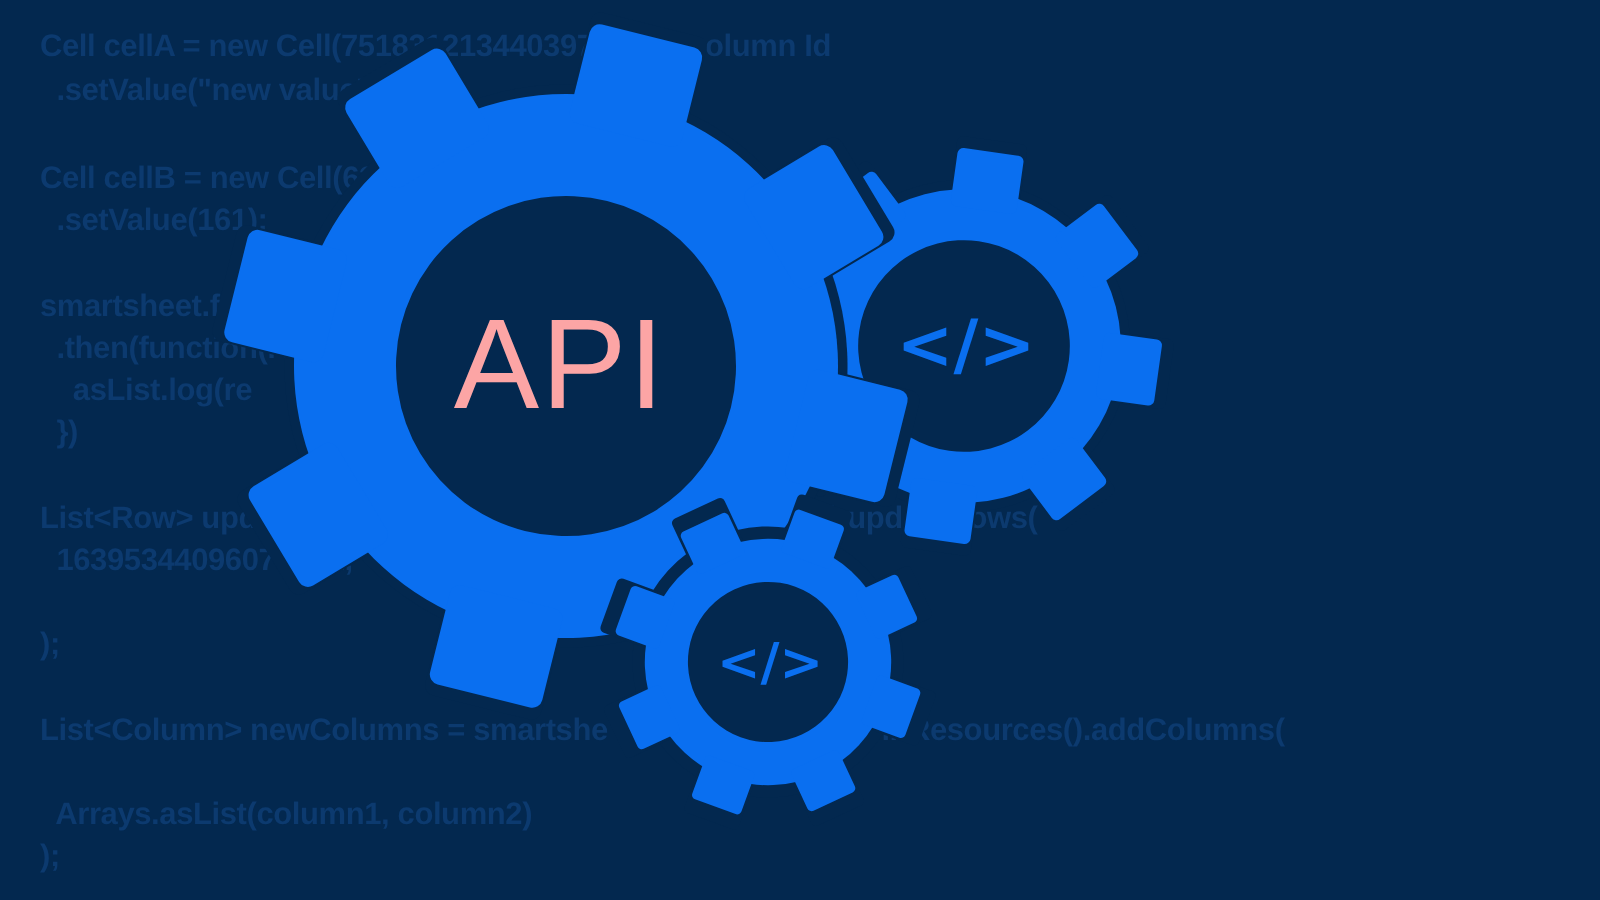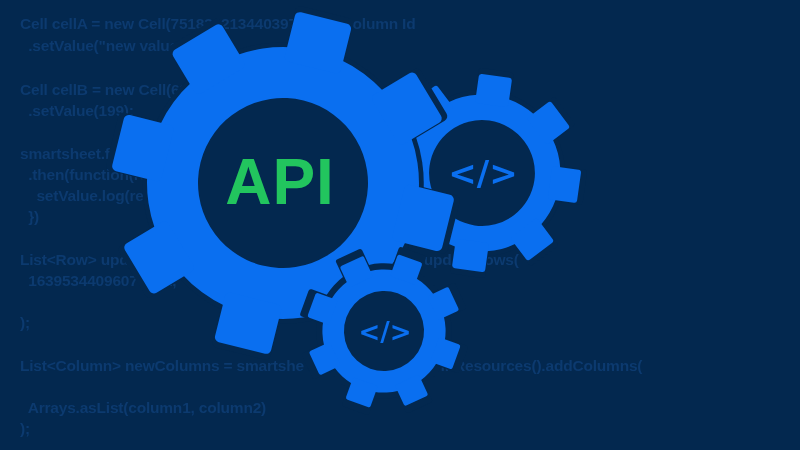--- a/index.html
+++ b/index.html
@@ -20,42 +20,42 @@
     .code-line {
       position: absolute; white-space: pre; line-height: 20px;
     }
     .art {
       position: absolute; left: 0; top: 0; width: 800px; height: 450px;
     }
     .api-label {
       position: absolute;
       left: 205px; top: 142px; width: 150px; height: 80px;
       display: flex; align-items: center; justify-content: center;
-      color: #22c55e;
+      color: #fca5a5;
       font-family: "Liberation Sans", sans-serif;
-      font-weight: bold;
+      font-weight: normal;
       font-size: 64px;
       letter-spacing: 1px;
     }
     .code-glyph {
       position: absolute; display: flex; align-items: center; justify-content: center;
       color: #0a6ff0; font-family: "DejaVu Sans", sans-serif; font-weight: bold;
     }
   </style>
 </head>
 <body>
 
 <div class="code-bg">
   <div class="code-line" style="left:20px;top:14px;">Cell cellA = new Cell(7518312134403972L)   // column Id</div>
   <div class="code-line" style="left:20px;top:36px;">  .setValue("new value");</div>
   <div class="code-line" style="left:20px;top:80px;">Cell cellB = new Cell(6392                          column</div>
-  <div class="code-line" style="left:20px;top:101px;">  .setValue(199);</div>
+  <div class="code-line" style="left:20px;top:101px;">  .setValue(161);</div>
   <div class="code-line" style="left:20px;top:144px;">smartsheet.favorite</div>
   <div class="code-line" style="left:20px;top:165px;">  .then(function(res</div>
-  <div class="code-line" style="left:20px;top:186px;">    setValue.log(re</div>
+  <div class="code-line" style="left:20px;top:186px;">    asList.log(re</div>
   <div class="code-line" style="left:20px;top:207px;">  })</div>
   <div class="code-line" style="left:20px;top:250px;">List&lt;Row&gt; updatedRo                         ces().rowR      ces().updateRows(</div>
   <div class="code-line" style="left:20px;top:271px;">  1639534409607044L,</div>
   <div class="code-line" style="left:20px;top:313px;">);</div>
   <div class="code-line" style="left:20px;top:356px;">List&lt;Column&gt; newColumns = smartshe                    ().columnResources().addColumns(</div>
   <div class="code-line" style="left:20px;top:398px;">  Arrays.asList(column1, column2)</div>
   <div class="code-line" style="left:20px;top:419px;">);</div>
 </div>
 
 <svg class="art" viewBox="0 0 800 450" xmlns="http://www.w3.org/2000/svg">

